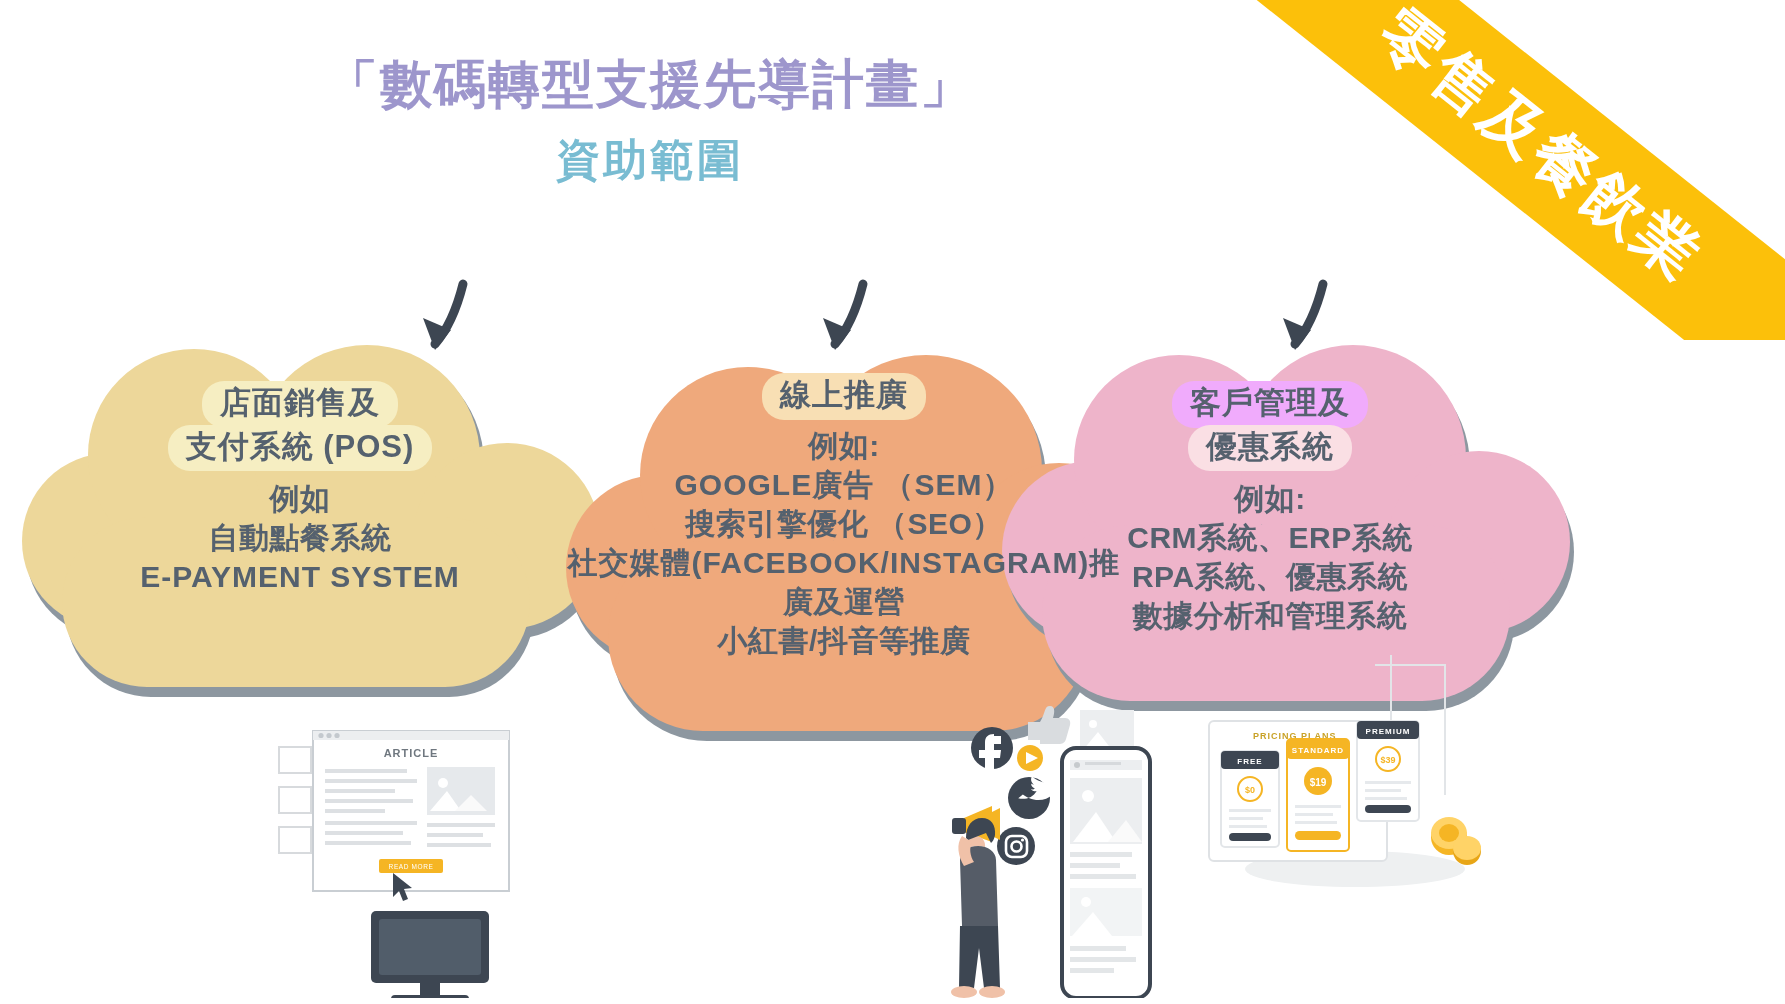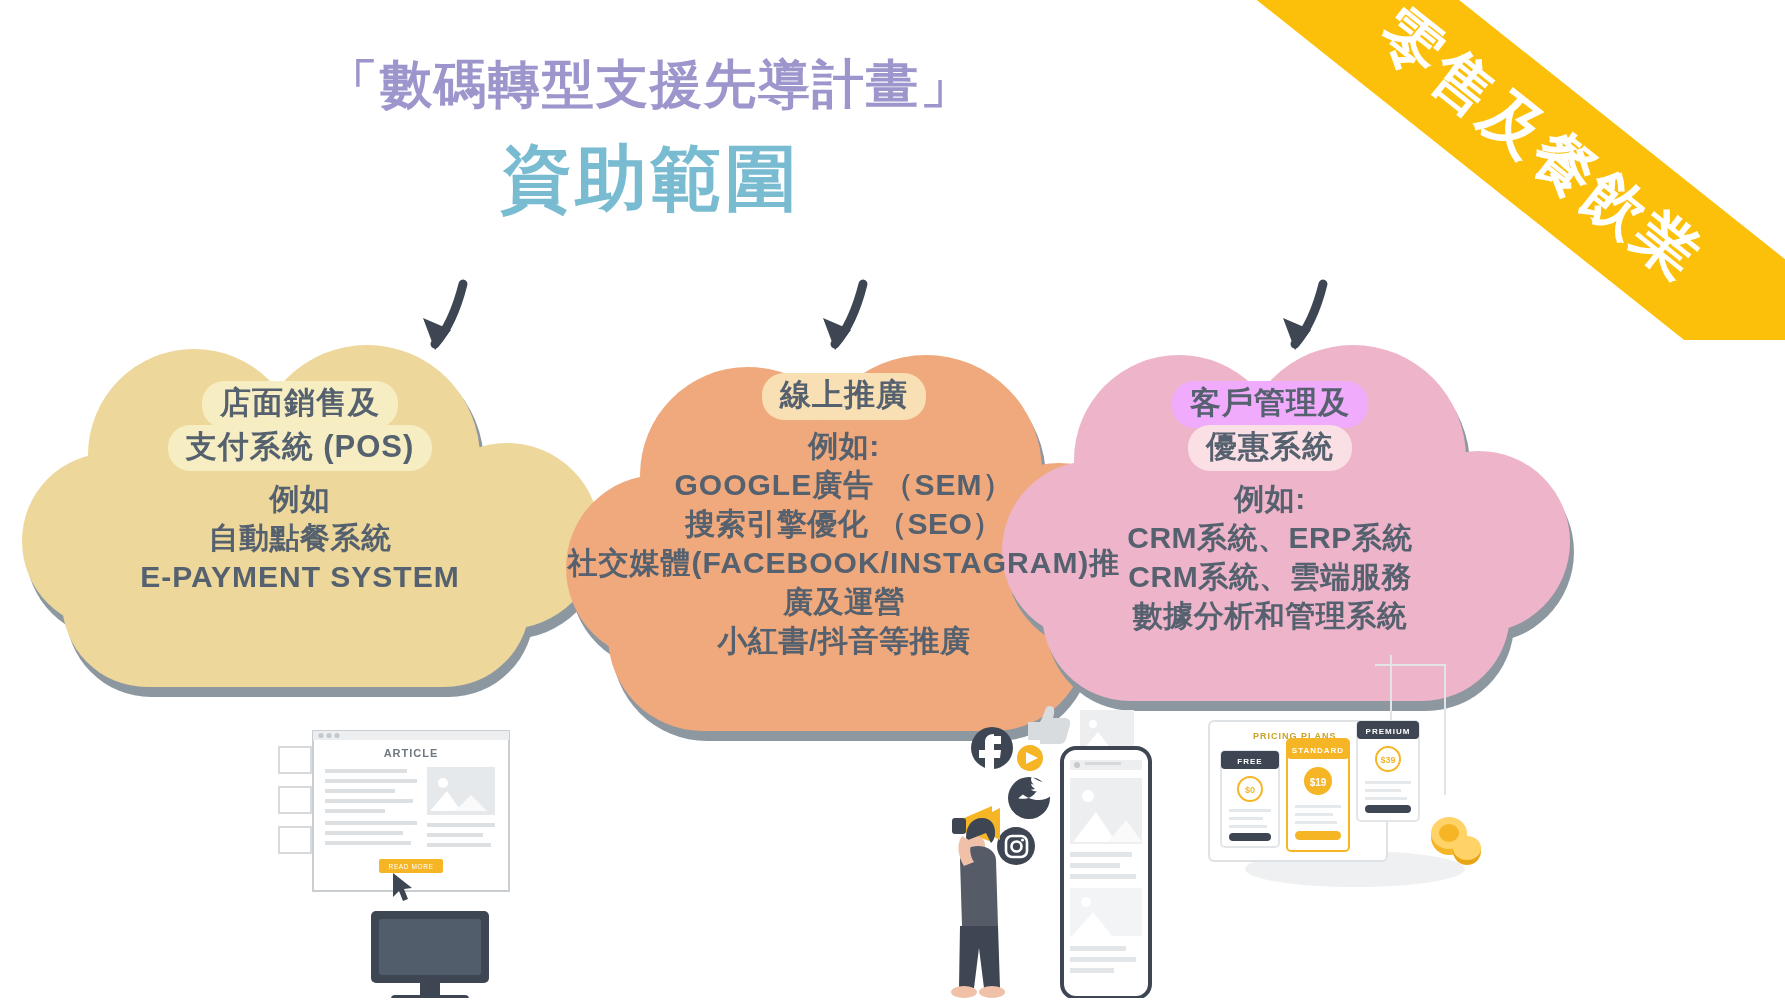--- a/index.html
+++ b/index.html
@@ -54,21 +54,21 @@
   .title-main {
     font-size: 52px;
     font-weight: bold;
     color: #9d96cc;
     letter-spacing: 2px;
     line-height: 1.25;
     white-space: nowrap;
   }
   .title-sub {
     margin-top: 14px;
-    font-size: 72px;
+    font-size: 44px;
     font-weight: bold;
     color: #79bcd2;
     letter-spacing: 3px;
     white-space: nowrap;
   }
 
   
   .arrow { position: absolute; }
 
   
@@ -206,21 +206,21 @@
     <div class="puff" style="left:388px;top:106px; width:182px; height:182px; background:#eeb4ca;"></div>
     <div class="puff" style="left:42px; top:180px; width:468px; height:176px; border-radius:100px; background:#eeb4ca;"></div>
 
     <div class="cloud-text" style="left:0; top:36px; width:540px;">
       <div class="chip-wrap">
         <div><span class="head-chip" style="background:#f0abfc;">客戶管理及</span></div>
         <div style="margin-top:-3px;"><span class="head-chip" style="background:#fadfe4;">優惠系統</span></div>
       </div>
       <div class="body-line" style="margin-top:8px;">例如:</div>
       <div class="body-line">CRM系統、ERP系統</div>
-      <div class="body-line">CRM系統、雲端服務</div>
+      <div class="body-line">RPA系統、優惠系統</div>
       <div class="body-line">數據分析和管理系統</div>
     </div>
   </div>
 
   <svg class="illus" style="left:275px; top:725px;" width="280" height="280" viewBox="0 0 280 280">
 
     <rect x="4" y="22" width="32" height="26" fill="#ffffff" stroke="#d7dadd" stroke-width="2"></rect>
     <rect x="4" y="62" width="32" height="26" fill="#ffffff" stroke="#d7dadd" stroke-width="2"></rect>
     <rect x="4" y="102" width="32" height="26" fill="#ffffff" stroke="#d7dadd" stroke-width="2"></rect>
 

